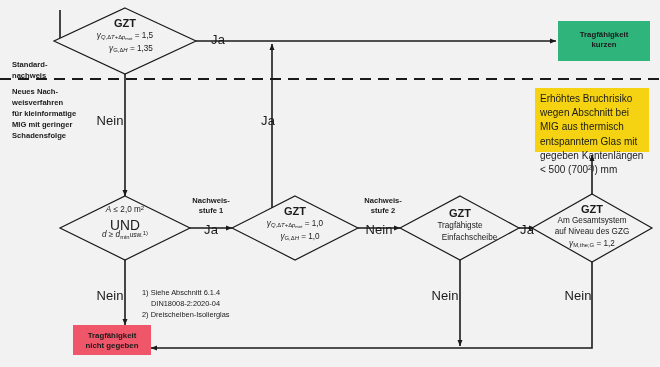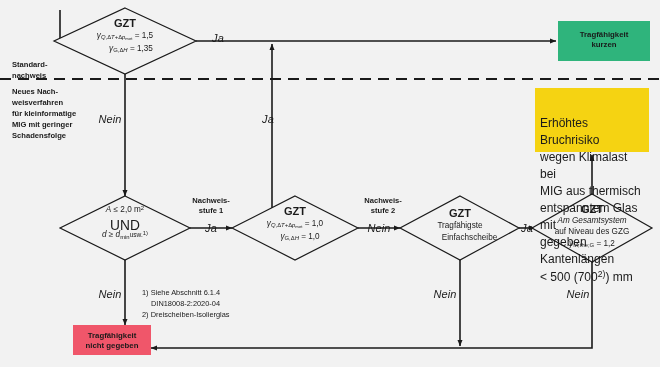--- a/index.html
+++ b/index.html
@@ -49,23 +49,22 @@
     font-family: "Liberation Sans", sans-serif;
     color: #1a1a1a;
     line-height: 1.22;
     white-space: nowrap;
   }
   .lbl.ctr {
     transform: translateX(-50%);
     text-align: center;
   }
   .yn {
-    font-size: 11px;
+    font-size: 13px;
     letter-spacing: 0.1px;
-    font-style: italic;
   }
   .side-hd {
     font-size: 7.6px;
     font-weight: bold;
     line-height: 1.45;
     white-space: normal;
     width: 78px;
   }
   .stage-lbl {
     font-size: 7.6px;
@@ -86,26 +85,25 @@
     text-align: center;
     line-height: 1.3;
   }
   .note-text {
     font-size: 7.4px;
     line-height: 1.5;
     white-space: normal;
   }
   .note-text .ind { padding-left: 9px; display: inline-block; }
   .yellow-text {
-    font-size: 12px;
+    font-size: 10px;
     line-height: 1.42;
     white-space: normal;
     width: 104px;
     color: #1a1a1a;
-    margin-top: 23px;
   }
   .mi { font-style: italic; }
   sub {
     font-size: 0.72em;
     vertical-align: -0.25em;
     font-style: normal;
   }
   sup {
     font-size: 0.72em;
     vertical-align: 0.42em;
@@ -186,21 +184,21 @@
   <div class="lbl ctr yn" style="left:110px; top:113px;">Nein</div>
   <div class="lbl ctr yn" style="left:268px; top:113px;">Ja</div>
 
   <div class="lbl ctr box-text" style="left:604px; top:30px;">
     <span>Tragfähigkeit</span><br>
     <span>kurzen</span>
   </div>
 
   <div class="lbl yellow-text" style="left:540px; top:92px;">
     <span>Erhöhtes Bruchrisiko</span><br>
-    <span>wegen Klimalast bei</span><br>
+    <span>wegen Abschnitt bei</span><br>
     <span>MIG aus thermisch</span><br>
     <span>entspanntem Glas mit</span><br>
     <span>gegeben Kantenlängen</span><br>
     <span>&lt; 500  (700</span><sup>2)</sup><span>) mm</span>
   </div>
 
   <div class="lbl ctr dia-line" style="left:125px; top:205px;"><span class="mi">A</span> ≤  2,0 m<sup>2</sup></div>
   <div class="lbl ctr dia-line sm" style="left:125px; top:218px;">UND</div>
   <div class="lbl ctr dia-line" style="left:125px; top:230px;"><span class="mi">d</span> ≥  <span class="mi">d</span><sub>min</sub><span style="font-size:0.8em">usw.</span><sup>1)</sup></div>
 
@@ -216,21 +214,21 @@
   <div class="lbl ctr stage-lbl" style="left:383px; top:196px;">
     <span>Nachweis-</span><br>
     <span>stufe 2</span>
   </div>
 
   <div class="lbl ctr dia-title" style="left:460px; top:207px;">GZT</div>
   <div class="lbl ctr dia-line" style="left:460px; top:221px;">Tragfähigste</div>
   <div class="lbl ctr dia-line" style="left:460px; top:233px;padding-left:19px;">Einfachscheibe</div>
 
   <div class="lbl ctr dia-title" style="left:592px; top:203px;">GZT</div>
-  <div class="lbl ctr dia-line" style="left:592px; top:216px;font-style:italic;">Am Gesamtsystem</div>
+  <div class="lbl ctr dia-line" style="left:592px; top:216px;">Am Gesamtsystem</div>
   <div class="lbl ctr dia-line" style="left:592px; top:227px;">auf Niveau des GZG</div>
   <div class="lbl ctr dia-line" style="left:592px; top:239px;"><span class="mi">γ</span><sub>M,the;G</sub> = 1,2</div>
 
   <div class="lbl ctr yn" style="left:211px; top:222px;">Ja</div>
   <div class="lbl ctr yn" style="left:379px; top:222px;">Nein</div>
   <div class="lbl ctr yn" style="left:527px; top:222px;">Ja</div>
   <div class="lbl ctr yn" style="left:110px; top:288px;">Nein</div>
   <div class="lbl ctr yn" style="left:445px; top:288px;">Nein</div>
   <div class="lbl ctr yn" style="left:578px; top:288px;">Nein</div>
 

